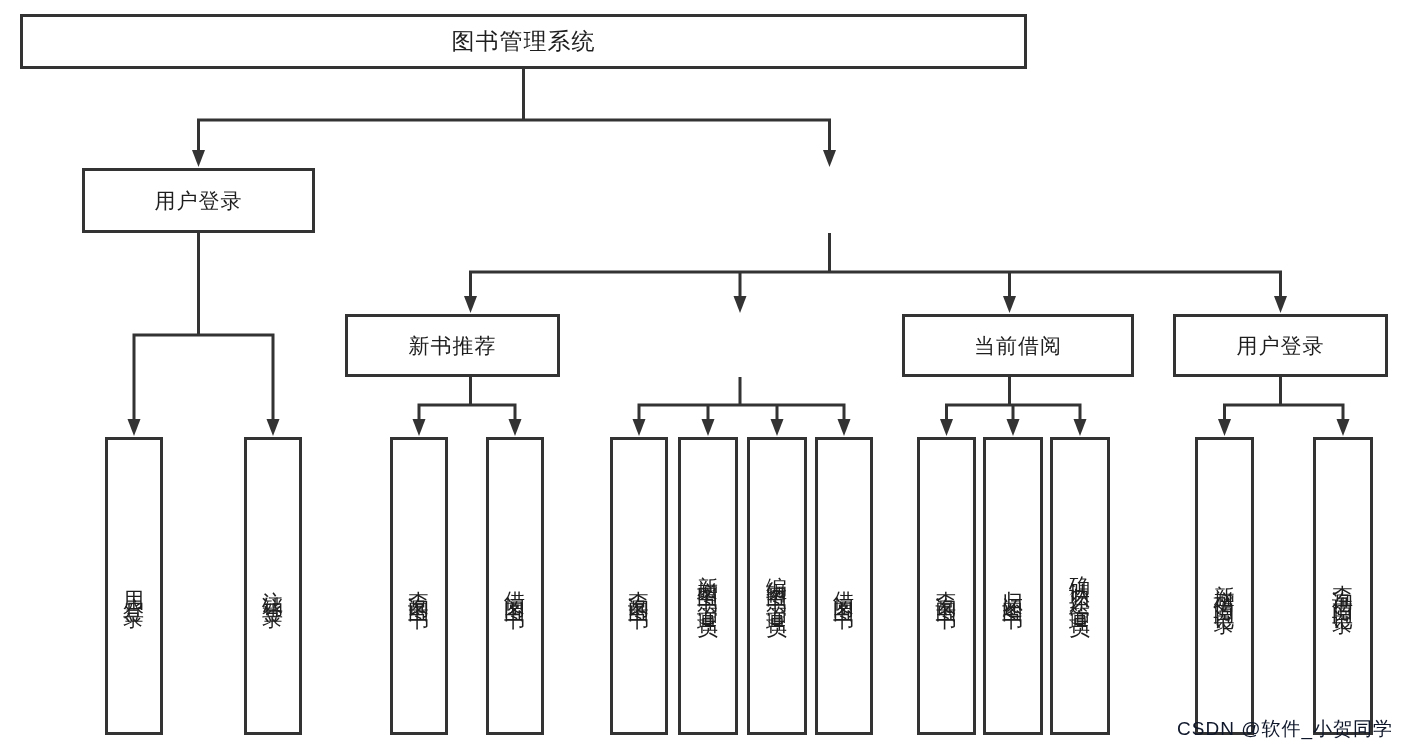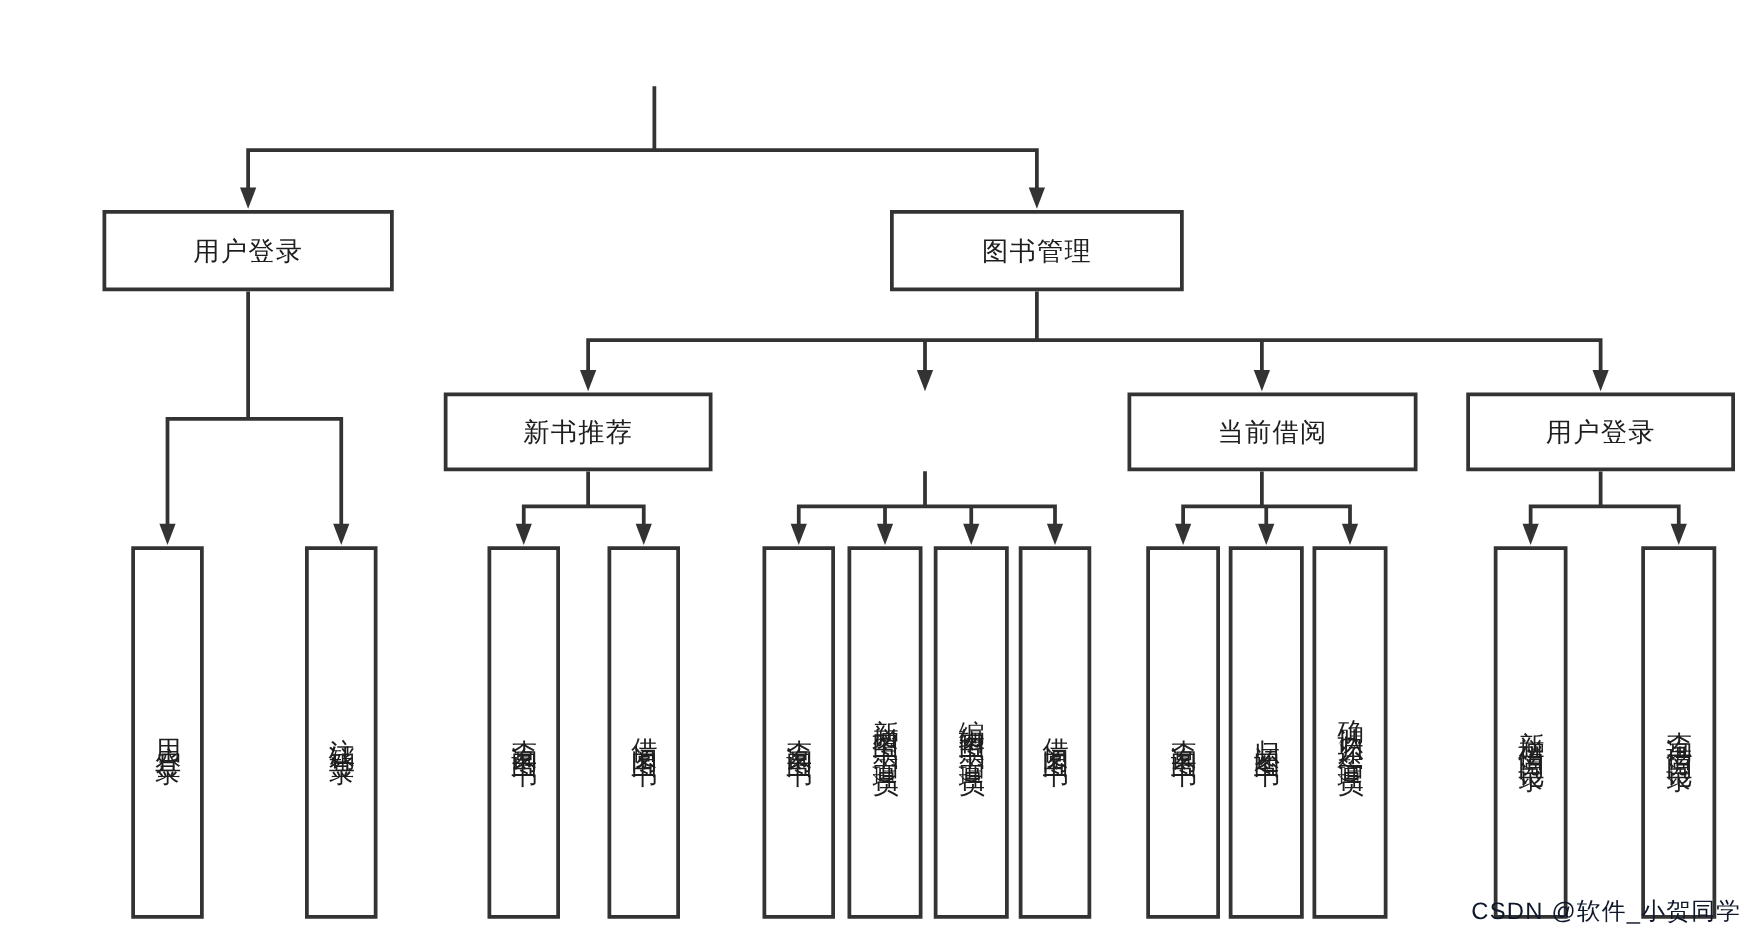--- a/index.html
+++ b/index.html
@@ -89,25 +89,25 @@
       <polygon points="770.5,419 783.5,419 777,436"></polygon>
       <polygon points="837.5,419 850.5,419 844,436"></polygon>
       <polygon points="940,419 953,419 946.5,436"></polygon>
       <polygon points="1006.5,419 1019.5,419 1013,436"></polygon>
       <polygon points="1073.5,419 1086.5,419 1080,436"></polygon>
       <polygon points="1218,419 1231,419 1224.5,436"></polygon>
       <polygon points="1336.5,419 1349.5,419 1343,436"></polygon>
     </g>
   </svg>
 
+  <div class="box hbox root-box" style="left:20px; top:14px; width:1007px; height:55px;">图书管理系统</div>
 
   <div class="box hbox" style="left:82px; top:168px; width:233px; height:65px;">用户登录</div>
-  <div class="box hbox" style="left:712px; top:168px; width:235px; height:65px;">图书管理</div>
 
-  <div class="box hbox" style="left:355px; top:314px; width:215px; height:63px;">新书推荐</div>
+  <div class="box hbox" style="left:345px; top:314px; width:215px; height:63px;">新书推荐</div>
   <div class="box hbox" style="left:902px; top:314px; width:232px; height:63px;">当前借阅</div>
   <div class="box hbox" style="left:1173px; top:314px; width:215px; height:63px;">用户登录</div>
 
   <div class="box vbox" style="left:105px; top:437px; width:58px; height:298px;">
     <span>用户登录</span>
   </div>
   <div class="box vbox" style="left:244px; top:437px; width:58px; height:298px;">
     <span>注销登录</span>
   </div>
 

